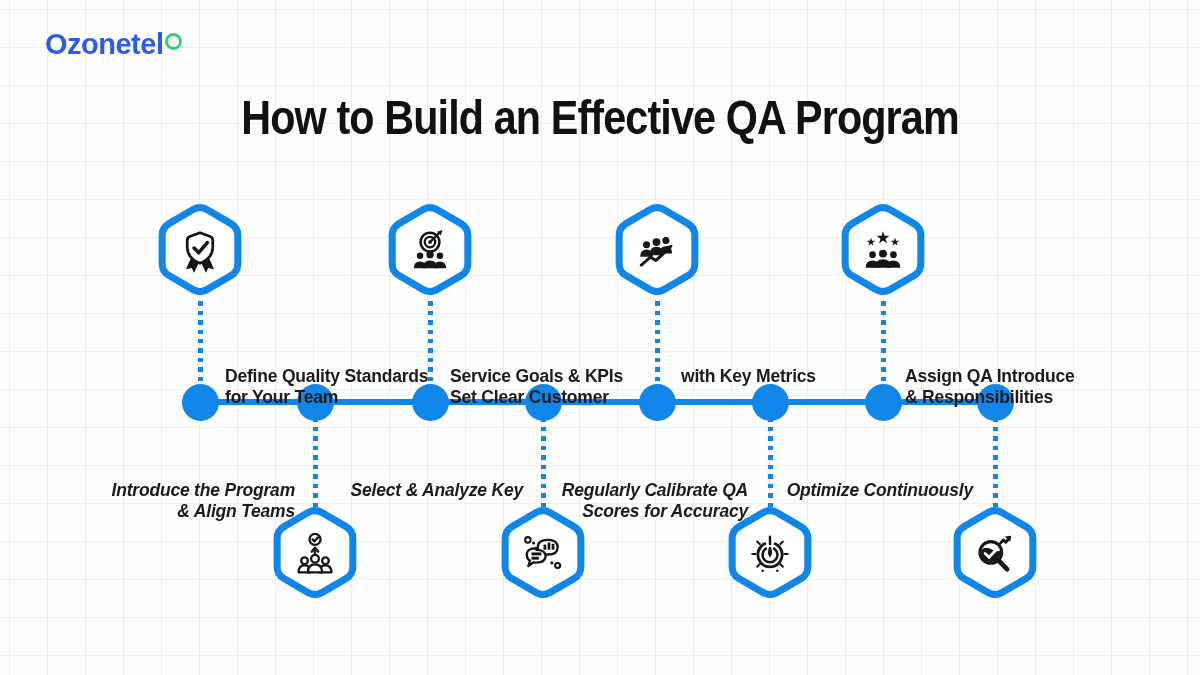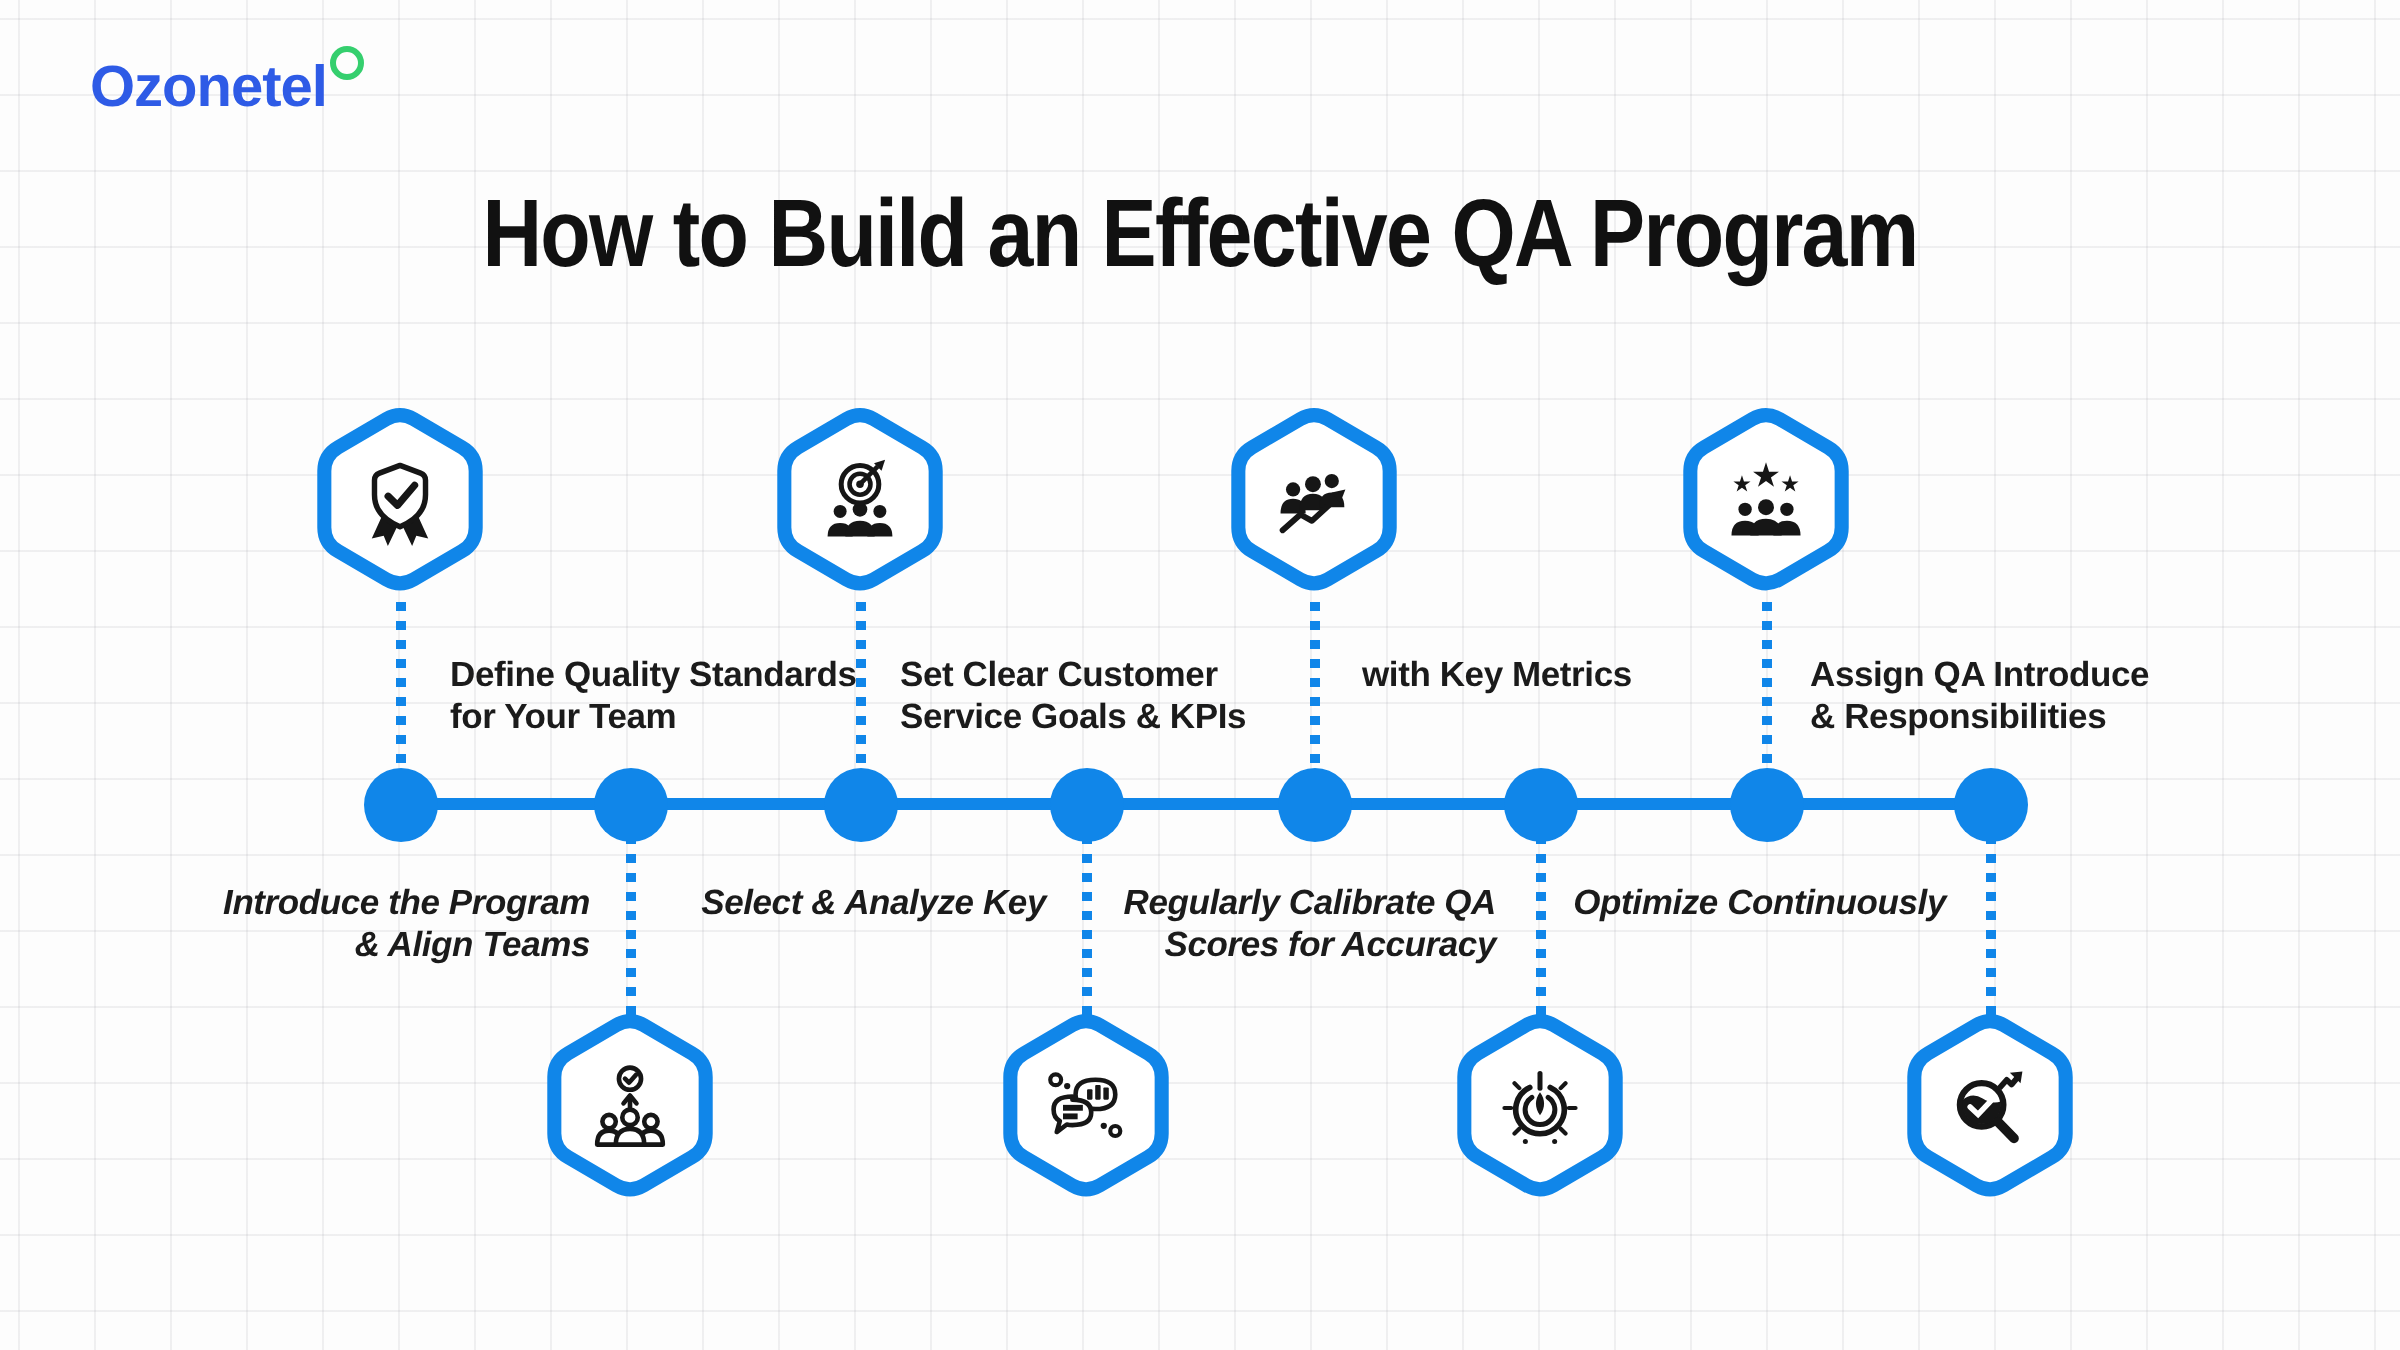--- a/index.html
+++ b/index.html
@@ -7,40 +7,40 @@
     position:relative;width:1200px;height:675px;overflow:hidden;
     font-family:"Liberation Sans", sans-serif;
     background-color:#fdfdfd;
     background-image:
       linear-gradient(to right, rgba(120,120,130,0.10) 1px, transparent 1px),
       linear-gradient(to bottom, rgba(120,120,130,0.10) 1px, transparent 1px);
     background-size:38px 38px;
     background-position:9px 9px;
   }
   
-  .logo{position:absolute;left:45px;top:30px;display:flex;align-items:flex-start;}
+  .logo{position:absolute;left:45px;top:30px;display:flex;align-items:center;}
   .logo-text{font-size:29px;font-weight:800;color:#2E5BE6;letter-spacing:-0.5px;line-height:1;}
   .logo-ring{display:inline-block;width:11px;height:11px;border:3.4px solid #35CF6E;border-radius:50%;margin-left:2px;margin-top:-7px;}
   
   .title{
     position:absolute;left:0;top:90px;width:1200px;margin:0;text-align:center;
     font-size:48px;font-weight:800;color:#111;letter-spacing:-1px;
     transform:scaleX(0.86);transform-origin:50% 50%;white-space:nowrap;
   }
   
   .tl-line{position:absolute;left:200px;top:399px;width:795px;height:6px;background:#1086E9;border-radius:3px;z-index:3;}
   .tl-dot{position:absolute;top:384px;width:37px;height:37px;border-radius:50%;background:#1086E9;z-index:4;}
   .connector{position:absolute;width:4.5px;z-index:2;
     background-image:repeating-linear-gradient(to bottom,#1086E9 0 4.5px,transparent 4.5px 9.5px);}
   
   .hex{position:absolute;width:88px;height:99px;z-index:5;}
   .hex-frame{position:absolute;left:0;top:0;width:88px;height:99px;}
   .hex-glyph{position:absolute;left:21px;top:27px;width:46px;height:46px;}
   
-  .step-label{position:absolute;font-size:17.5px;font-weight:700;color:#1b1b1b;line-height:1.22;letter-spacing:-0.2px;z-index:6;}
+  .step-label{position:absolute;font-size:17.5px;font-weight:700;color:#1b1b1b;line-height:1.22;letter-spacing:-0.2px;z-index:6;margin-top:39px;}
   .step-label div{white-space:nowrap;}
   .step-label.top{top:327px;text-align:left;}
   .step-label.bottom{top:441px;text-align:right;width:230px;font-style:italic;}
 </style>
 </head>
 <body>
 
 <div class="canvas">
 
   <div class="logo">
@@ -217,22 +217,22 @@
       <path clip-path="url(#lensClip)" d="M12.5 21.5 l3.8 3.6 6.8-7.2" stroke="#ffffff" stroke-width="2.6" fill="none" stroke-linecap="round"></path>
       <path d="M25.8 28.6 L33.5 36.5" stroke="#161616" stroke-width="4.6" stroke-linecap="round"></path>
     </svg>
   </div>
 
   <div class="step-label top" style="left:225px">
     <div>Define Quality Standards</div>
     <div>for Your Team</div>
   </div>
   <div class="step-label top" style="left:450px">
+    <div>Service Goals &amp; KPIs</div>
     <div>Set Clear Customer</div>
-    <div>Service Goals &amp; KPIs</div>
   </div>
   <div class="step-label top" style="left:681px">
     <div>with Key Metrics</div>
   </div>
   <div class="step-label top" style="left:905px">
     <div>Assign QA Introduce</div>
     <div>&amp; Responsibilities</div>
   </div>
 
   <div class="step-label bottom" style="left:65px">

